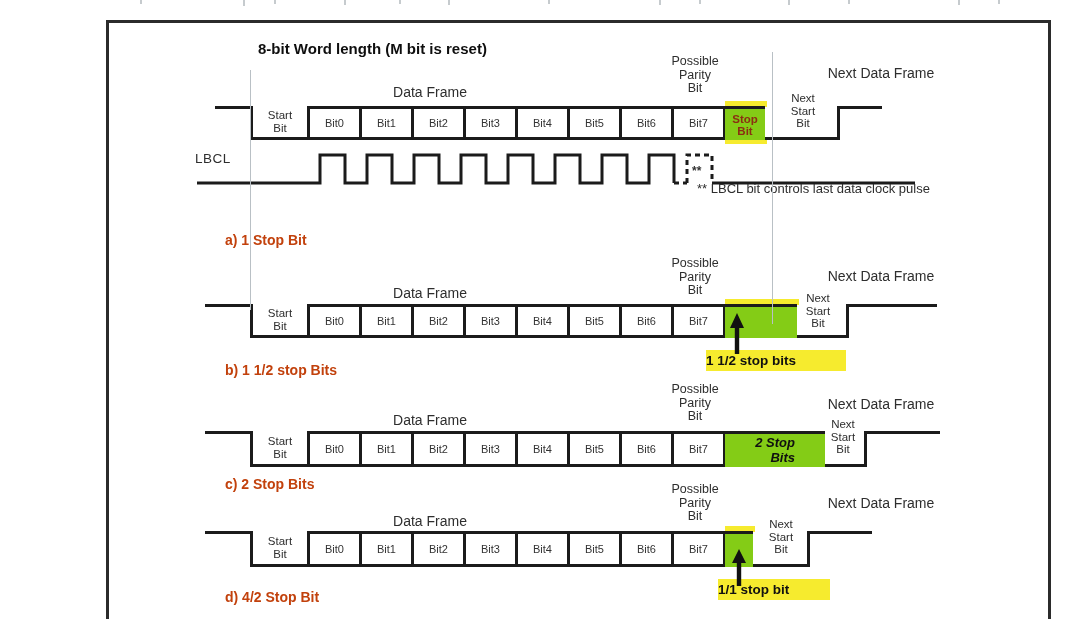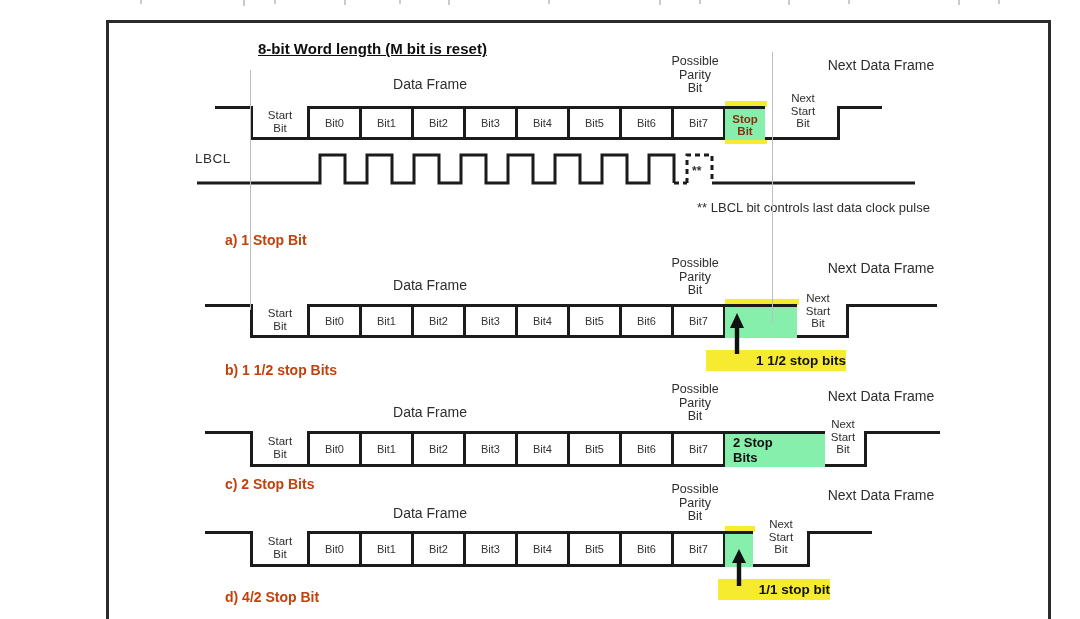--- a/index.html
+++ b/index.html
@@ -4,42 +4,42 @@
 <style>
   html,body{margin:0;padding:0;background:#fff;}
   .screen{position:relative;width:1080px;height:619px;background:#ffffff;overflow:hidden;
           font-family:"Liberation Sans",sans-serif;color:#2f2f2f;}
   .abs{position:absolute;}
   .layer{position:absolute;inset:0;}
   .outer-box{position:absolute;left:106px;top:20px;width:945px;height:599px;
              border:3px solid #2b2b2b;border-bottom:none;box-sizing:border-box;}
   .guide{position:absolute;width:1px;background:#b9c0c5;z-index:6;}
   .artifact{position:absolute;top:0;width:2px;background:#c6cbce;}
-  .title{position:absolute;font-size:15px;font-weight:bold;color:#0e0e0e;text-decoration:underline;}
+  .title{position:absolute;font-size:15px;font-weight:bold;color:#0e0e0e;}
   .lbl{position:absolute;font-size:14px;color:#2e2e2e;}
-  .center{text-align:center;}
+  .center{text-align:center;margin-top:8px;}
   .lbl-sm{position:absolute;font-size:11.5px;line-height:12.5px;color:#2e2e2e;text-align:center;}
   .lbl-md{position:absolute;font-size:12.5px;line-height:13.5px;color:#2e2e2e;text-align:center;}
   .hline{position:absolute;height:0;border-top:3px solid #1b1b1b;}
   .start-cell{position:absolute;box-sizing:border-box;border-left:3px solid #1b1b1b;
               border-bottom:3px solid #1b1b1b;display:flex;align-items:center;justify-content:center;}
   .dip-cell{position:absolute;box-sizing:border-box;border-bottom:3px solid #1b1b1b;
             border-right:3px solid #1b1b1b;}
   .bits{position:absolute;display:flex;}
   .bit-cell{width:55px;margin-left:-3px;height:100%;border:3px solid #1b1b1b;box-sizing:border-box;
             display:flex;align-items:center;justify-content:center;font-size:11px;color:#333;background:#fff;}
   .bit-cell:first-child{margin-left:0;}
   .stop-cell{position:absolute;box-sizing:border-box;border-top:3px solid #1b1b1b;
              display:flex;align-items:center;justify-content:center;}
-  .hl{background:#86efac;}
+  .hl{background:#84cc16;}
   .hl-strip{position:absolute;background:#f6eb2e;}
   .stop-red{color:#8b2f12;font-weight:bold;font-size:11.5px;line-height:12px;text-align:center;}
-  .stop-black{color:#101010;font-weight:bold;font-size:13px;line-height:14.5px;text-align:left;}
+  .stop-black{color:#101010;font-weight:bold;font-size:13px;line-height:14.5px;text-align:right;font-style:italic;}
   .caption-hl{position:absolute;background:#f6eb2e;color:#101010;font-weight:bold;font-size:13.5px;
-              text-align:right;padding:3px 0;}
+              text-align:left;padding:3px 0;}
   .section-lbl{position:absolute;font-size:14px;font-weight:bold;color:#c2410c;}
   .note{position:absolute;font-size:13px;color:#2e2e2e;}
   .arrow{position:absolute;z-index:5;}
   .clock-lbl{position:absolute;font-size:13.5px;color:#2e2e2e;letter-spacing:.5px;}
 </style>
 </head>
 <body>
 
 <div class="screen">
 
@@ -95,21 +95,21 @@
   </div>
 
   <div class="layer">
     <div class="clock-lbl" style="left:195px;top:151px">LBCL</div>
     <svg class="abs" style="left:195px;top:148px" width="730" height="46" viewBox="0 0 730 46">
       <path d="M2,35 H125 V7 H150 V35 H172 V7 H197 V35 H219 V7 H244 V35 H266 V7 H291 V35 H313 V7 H338 V35 H360 V7 H385 V35 H407 V7 H432 V35 H454 V7 H479 V35" fill="none" stroke="#1b1b1b" stroke-width="3"></path>
       <path d="M479,35 H492 M492,35 V7 H517 V35" fill="none" stroke="#1b1b1b" stroke-width="3" stroke-dasharray="5 4"></path>
       <text x="497" y="27" font-size="12" font-weight="bold" fill="#333">**</text>
       <path d="M517,35 H720" fill="none" stroke="#1b1b1b" stroke-width="3"></path>
     </svg>
-    <div class="note" style="left:697px;top:200px">** LBCL bit controls last data clock pulse</div>
+    <div class="note" style="left:697px;top:181px">** LBCL bit controls last data clock pulse</div>
   </div>
 
   <div class="section-lbl" style="left:225px;top:232px">a) 1 Stop Bit</div>
 
   <div class="layer">
     <div class="lbl center" style="left:350px;top:277px;width:160px">Data Frame</div>
     <div class="lbl-md" style="left:655px;top:257px;width:80px">Possible<br>Parity<br>Bit</div>
     <div class="lbl center" style="left:801px;top:260px;width:160px">Next Data Frame</div>
 
     <div class="hline" style="left:205px;top:304px;width:48px"></div>

